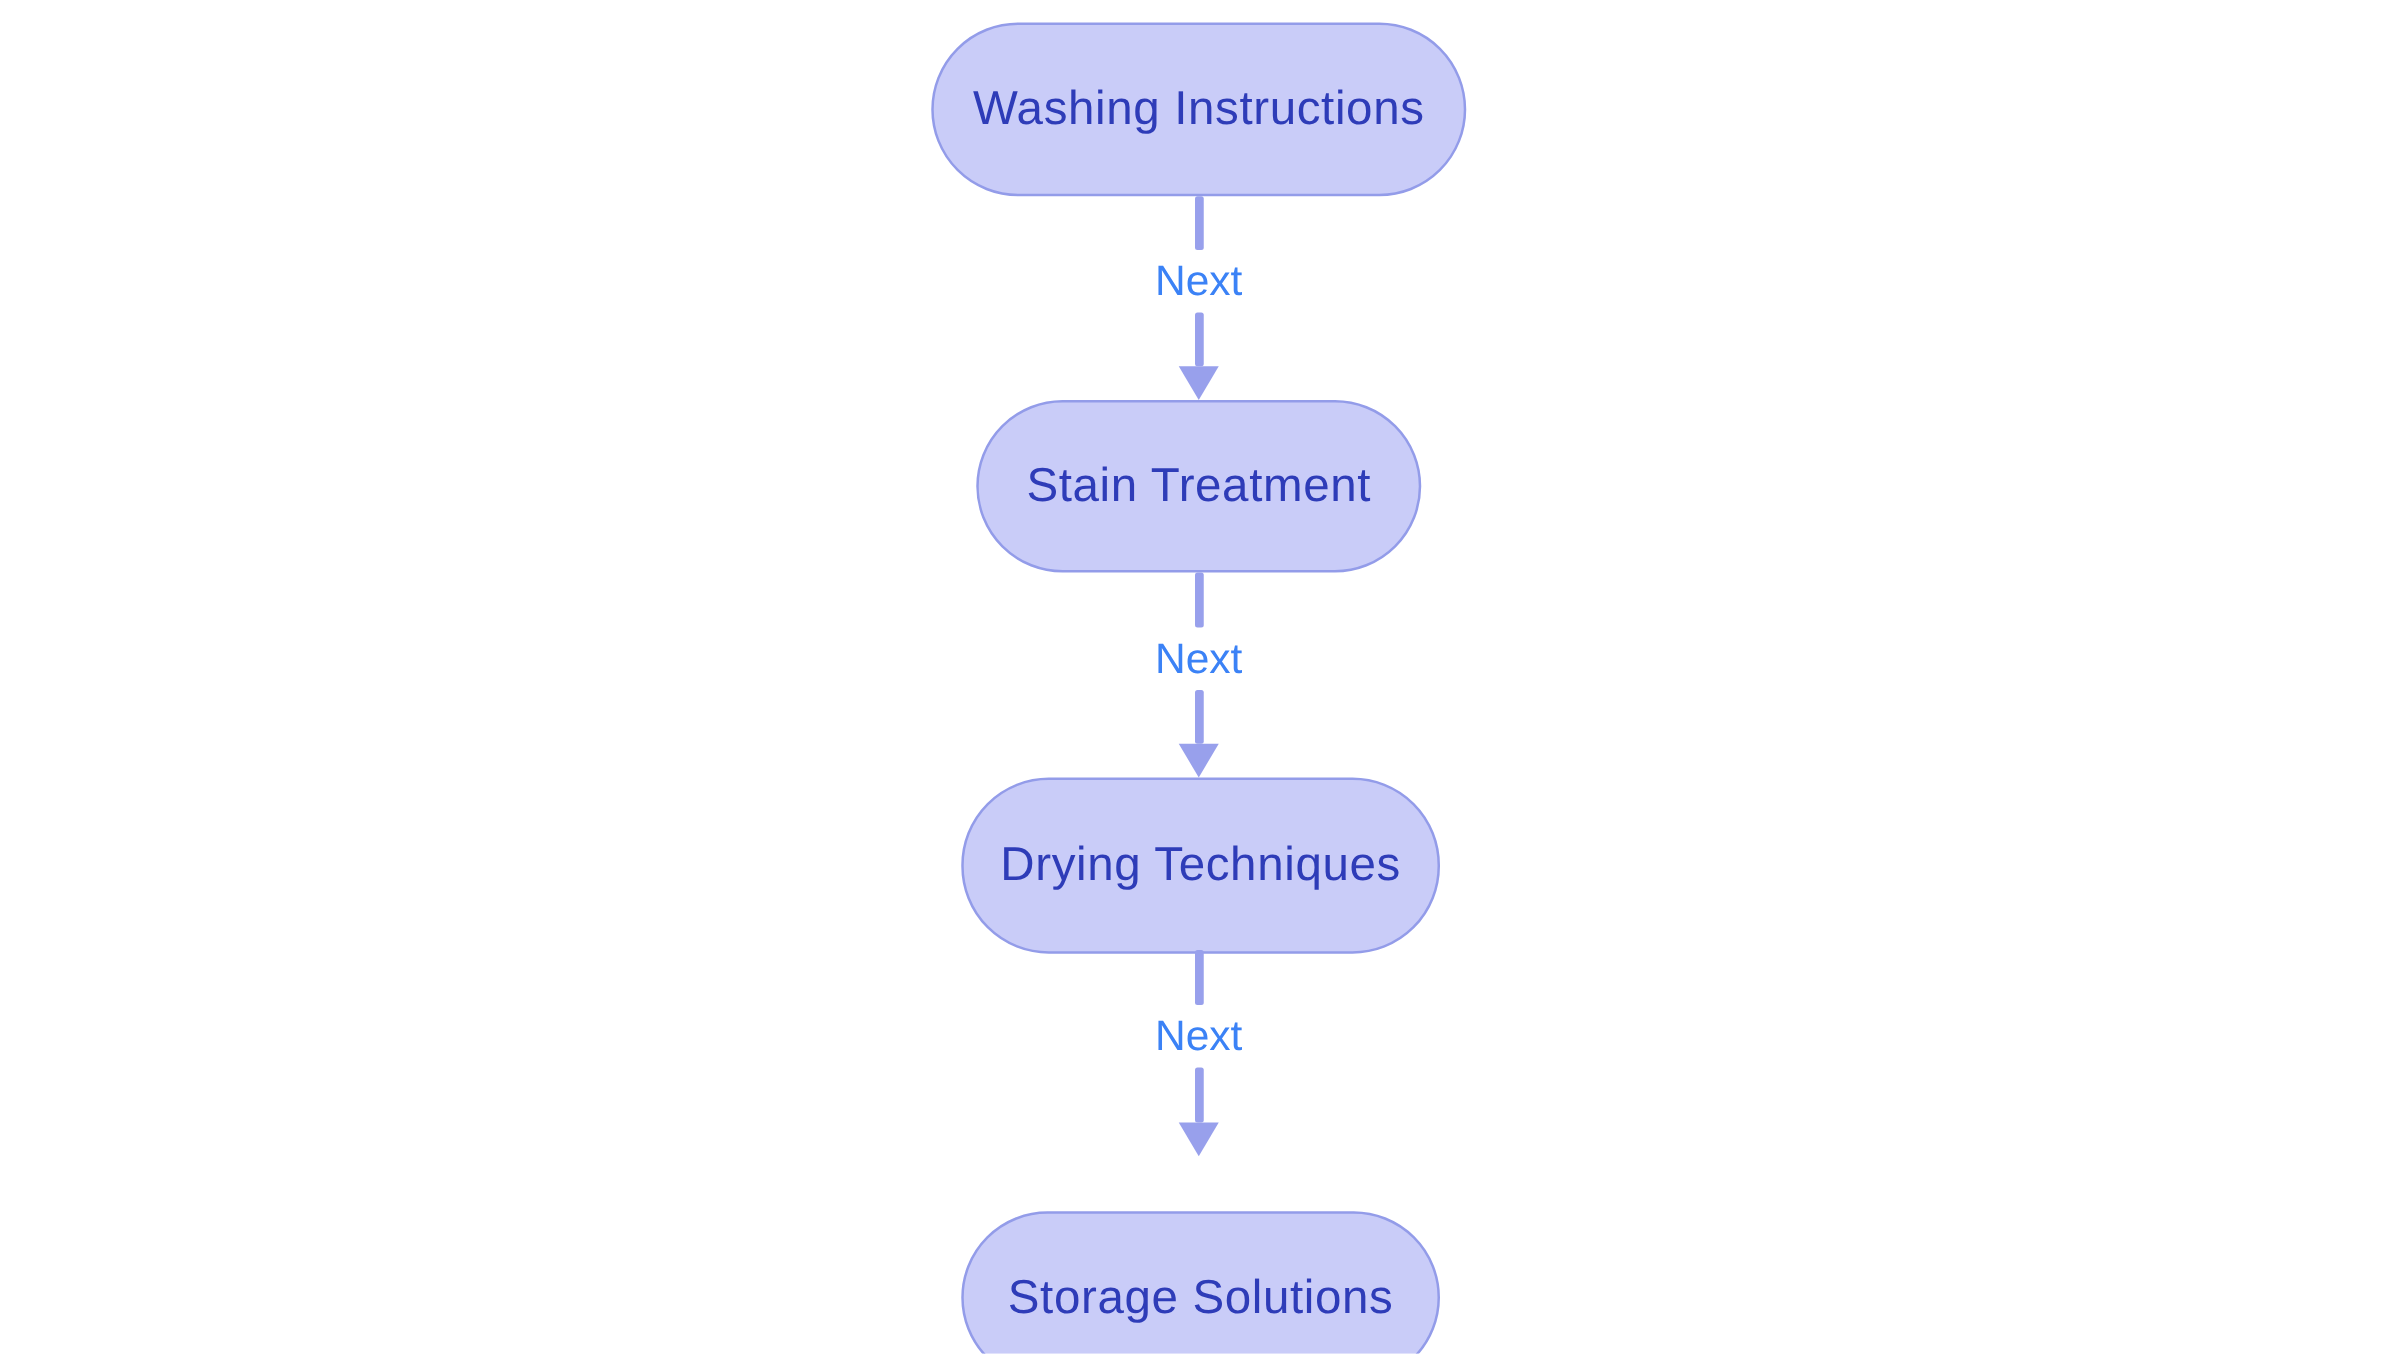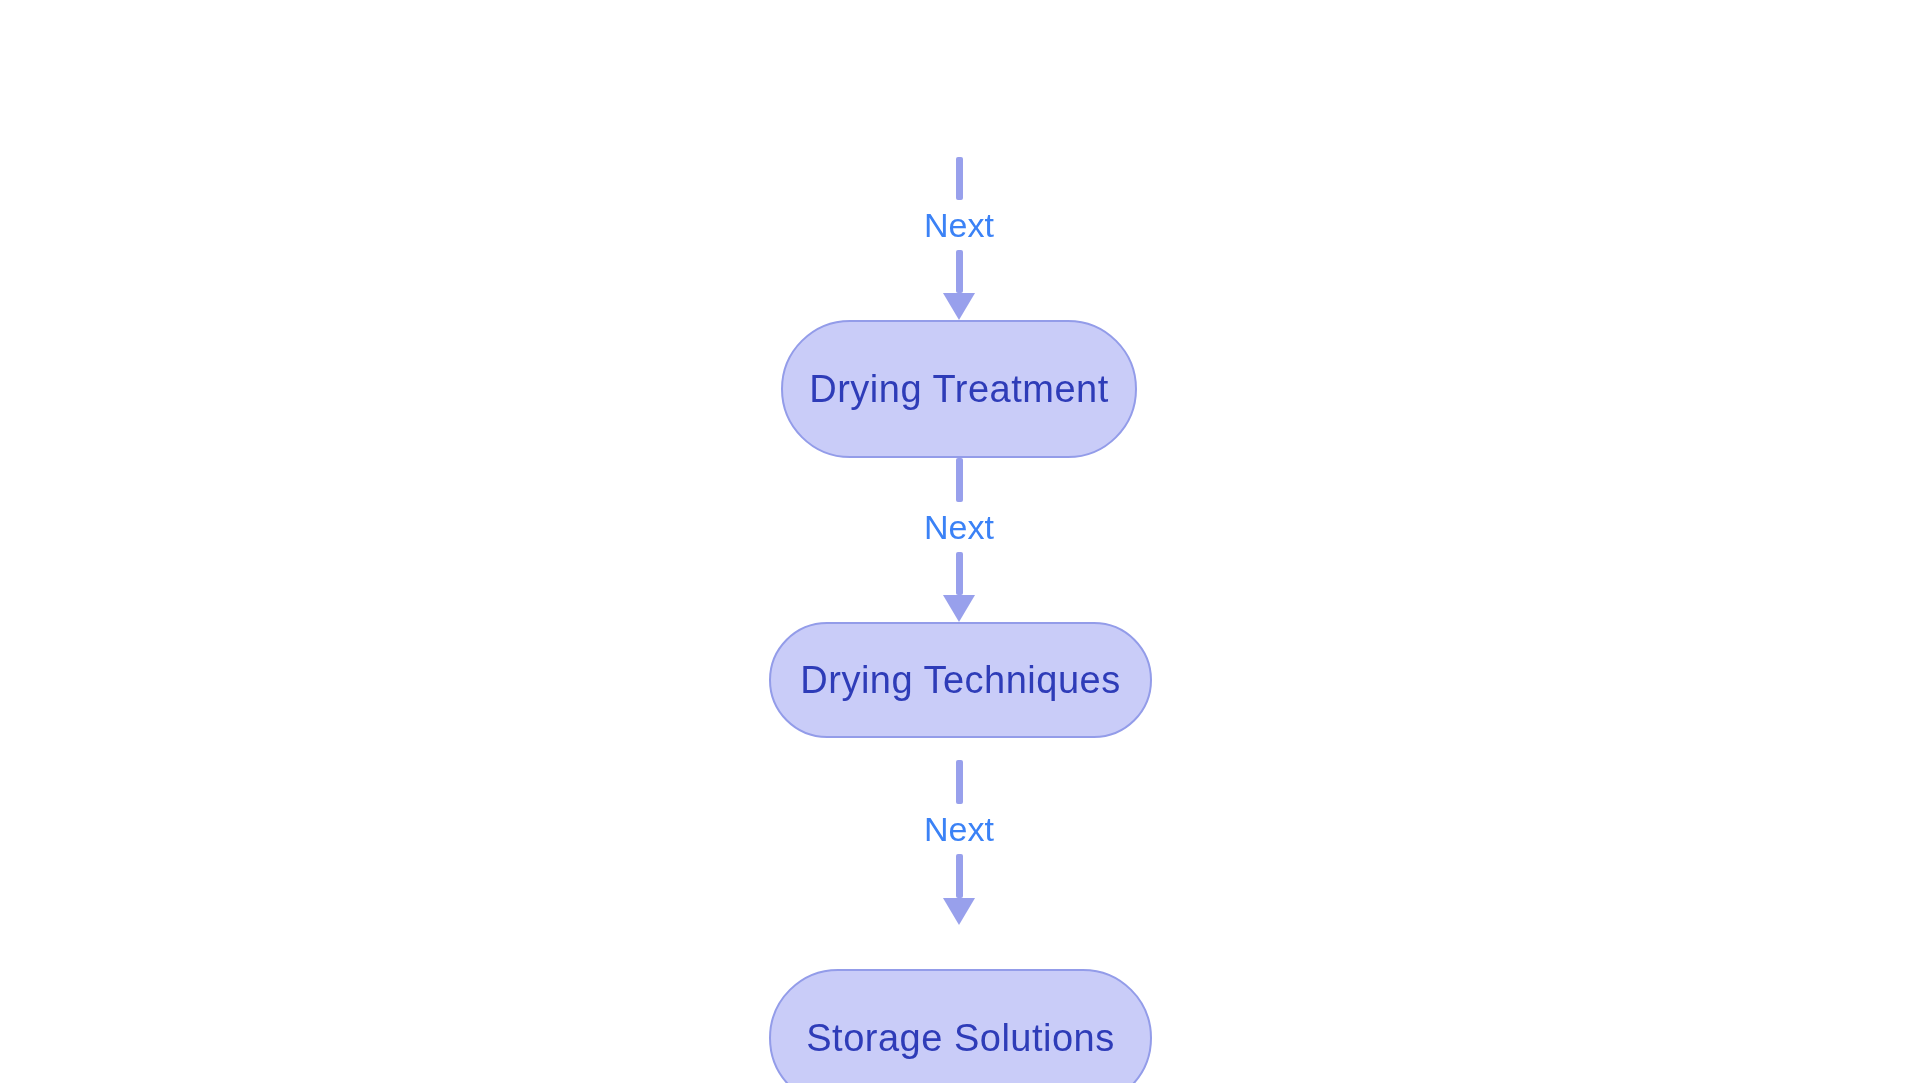--- a/index.html
+++ b/index.html
@@ -61,40 +61,43 @@
     border-left: 16px solid transparent;
     border-right: 16px solid transparent;
     border-top: 27px solid #98a0ec;
   }
 </style>
 </head>
 <body>
 
 <div class="stage">
 
+  <div class="node" style="left:745px; top:18px; width:428px; height:139px;">
+    <span class="node-label">Washing Instructions</span>
+  </div>
 
   <div class="connector" style="left:889px; top:157px; height:163px;">
     <div class="edge-line"></div>
     <div class="edge-label">Next</div>
     <div class="edge-line"></div>
     <div class="arrowhead"></div>
   </div>
 
   <div class="node" style="left:781px; top:320px; width:356px; height:138px;">
-    <span class="node-label">Drying Treatment</span>
+    <span class="node-label">Stain Treatment</span>
   </div>
 
   <div class="connector" style="left:889px; top:458px; height:164px;">
     <div class="edge-line"></div>
     <div class="edge-label">Next</div>
     <div class="edge-line"></div>
     <div class="arrowhead"></div>
   </div>
 
-  <div class="node" style="left:769px; top:622px; width:383px; height:116px;">
+  <div class="node" style="left:769px; top:622px; width:383px; height:141px;">
     <span class="node-label">Drying Techniques</span>
   </div>
 
   <div class="connector" style="left:889px; top:760px; height:165px;">
     <div class="edge-line"></div>
     <div class="edge-label">Next</div>
     <div class="edge-line"></div>
     <div class="arrowhead"></div>
   </div>
 

